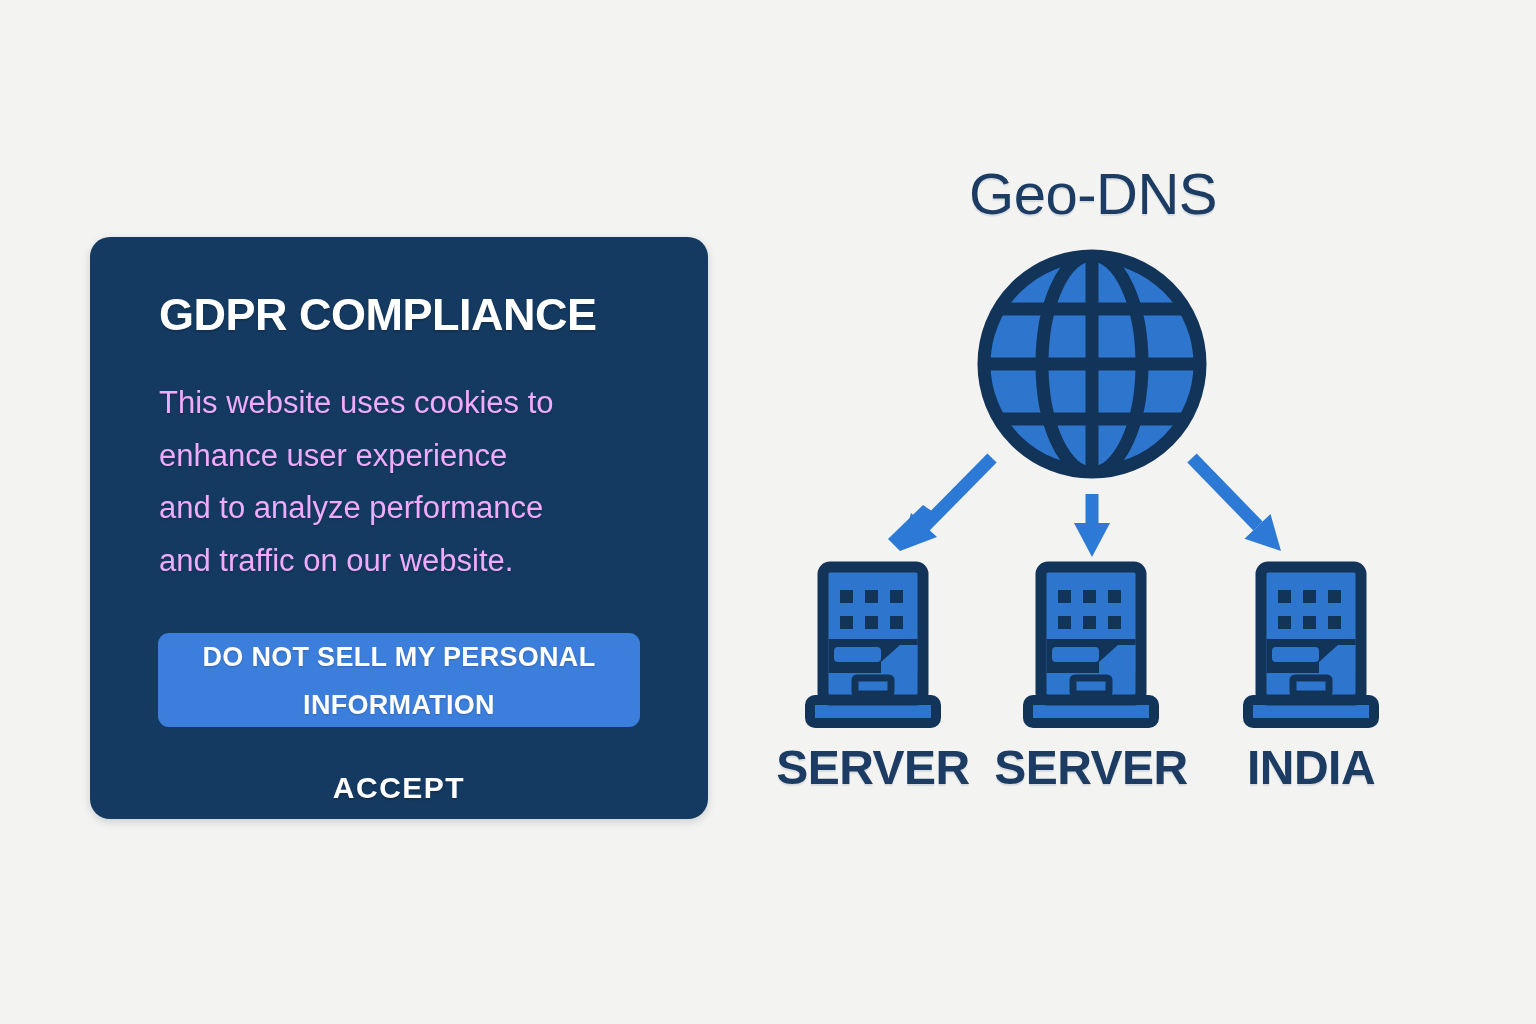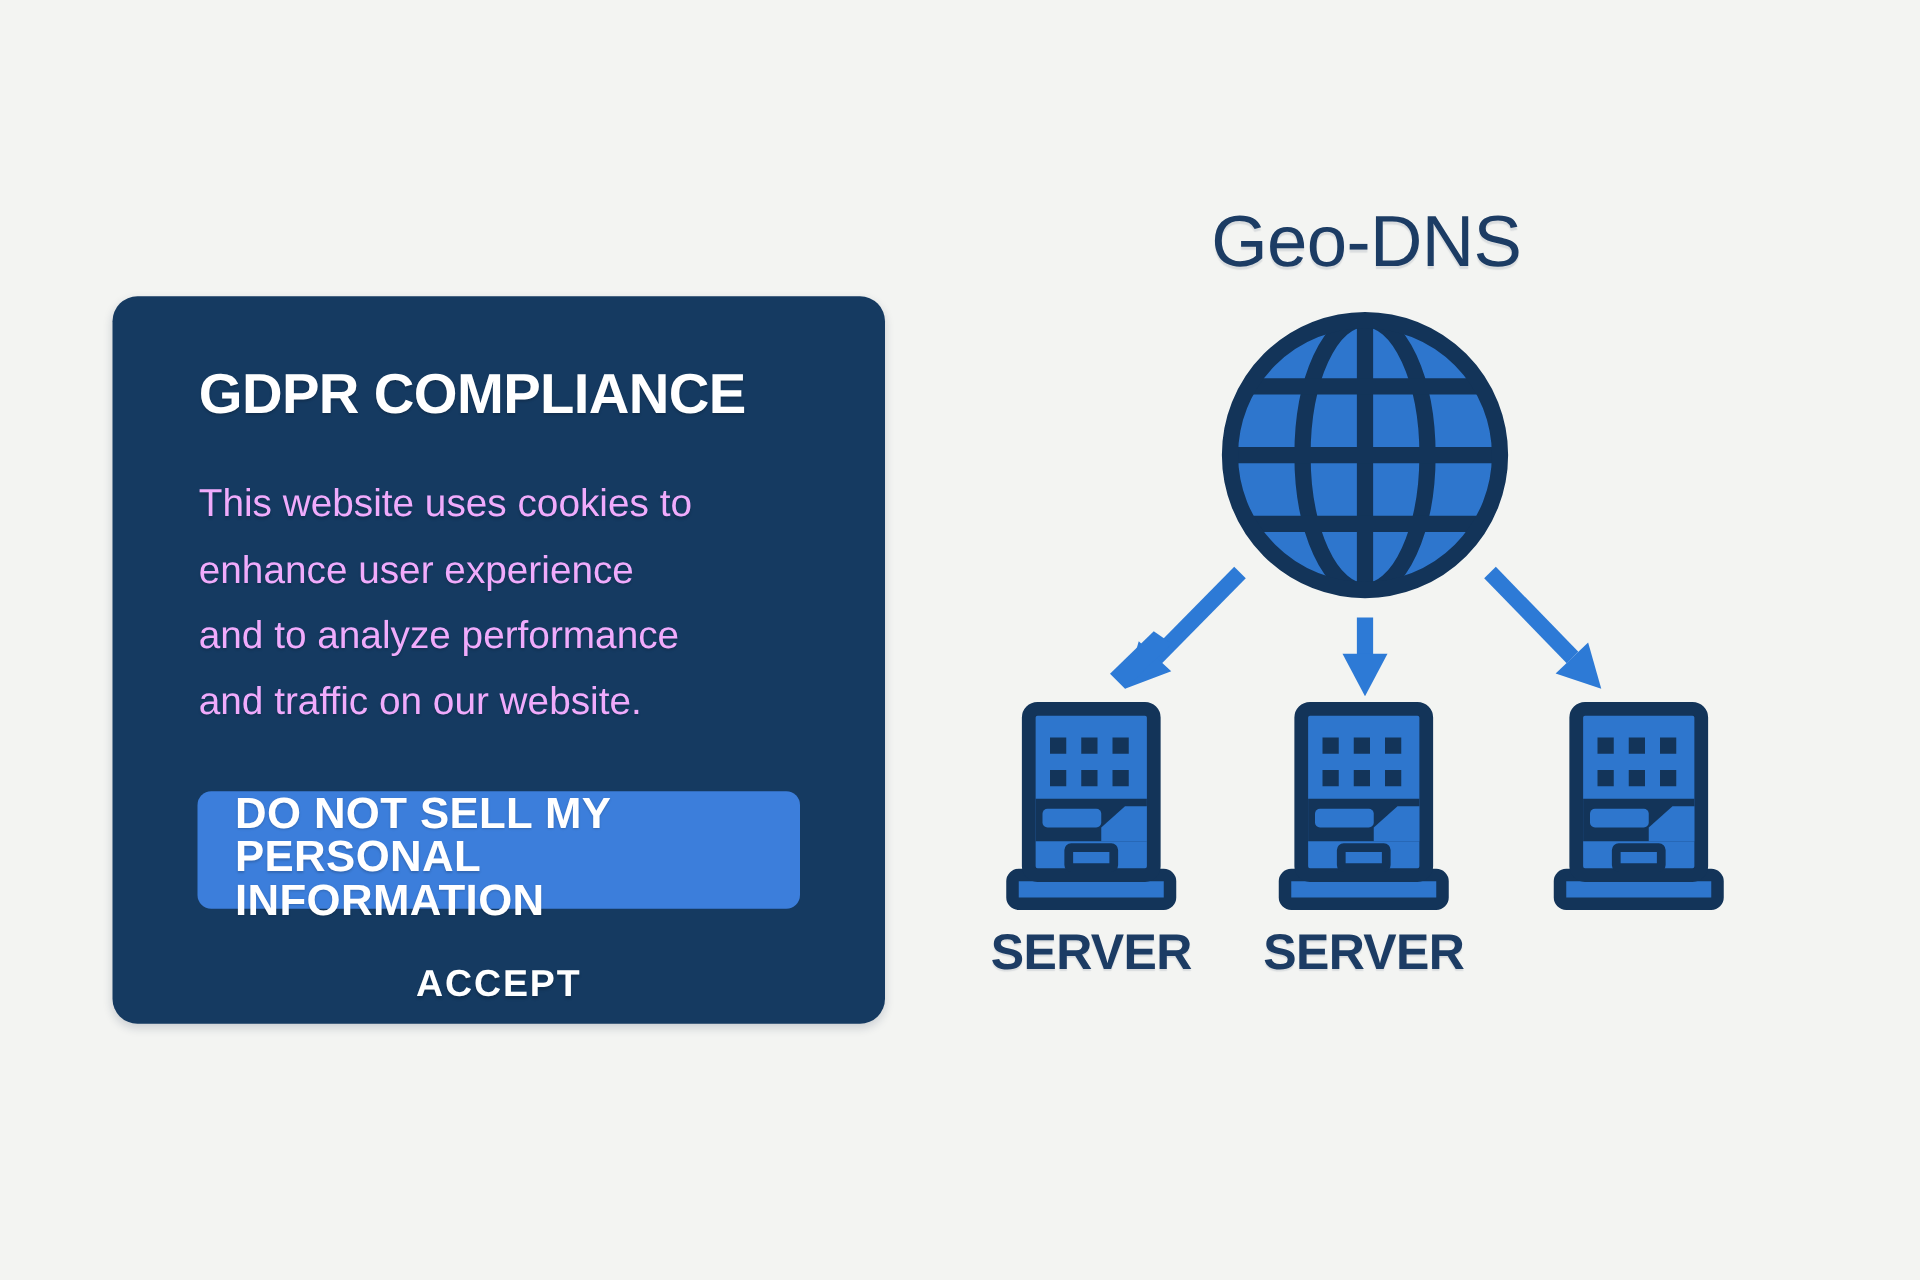--- a/index.html
+++ b/index.html
@@ -44,25 +44,25 @@
   }
   .dns-button {
     position: absolute;
     left: 68px; top: 396px;
     width: 482px; height: 94px;
     background: #3c7edb;
     border: none;
     border-radius: 11px;
     color: #ffffff;
     font-family: inherit;
-    font-size: 35px;
-    font-weight: bold;
-    line-height: 35px;
+    font-size: 27px;
+    font-weight: bold;
+    line-height: 48px;
     letter-spacing: 0.3px;
-    text-align: left;
+    text-align: center;
     padding: 0 30px;
     cursor: pointer;
     text-shadow: 0 1px 2px rgba(0,0,0,0.18);
   }
   .accept-button {
     position: absolute;
     left: 0; top: 518px;
     width: 618px;
     background: none;
     border: none;
@@ -94,21 +94,21 @@
   .server-icon  { position: absolute; top: 560px; width: 140px; height: 170px; }
   .server-icon.s0 { left: 803px; }
   .server-icon.s1 { left: 1021px; }
   .server-icon.s2 { left: 1241px; }
   .node-label {
     position: absolute;
     top: 740px;
     width: 240px;
     text-align: center;
     color: #1c3c64;
-    font-size: 40px;
+    font-size: 48px;
     font-weight: bold;
     letter-spacing: -0.5px;
     text-shadow: 0 2px 1px rgba(30,50,80,0.12);
   }
   .node-label.n0 { left: 753px; }
   .node-label.n1 { left: 971px; }
   .node-label.n2 { left: 1191px; }
 </style>
 </head>
 <body>
@@ -193,14 +193,15 @@
   </svg>
   <svg class="server-icon s1" viewBox="0 0 140 170" aria-hidden="true">
       <use href="#server-shape"></use>
     </svg>
   <svg class="server-icon s2" viewBox="0 0 140 170" aria-hidden="true">
       <use href="#server-shape"></use>
     </svg>
 
   <div class="node-label n0">SERVER</div>
   <div class="node-label n1">SERVER</div>
+  <div class="node-label n2">INDIA</div>
 
 </div>
 
 </body></html>

